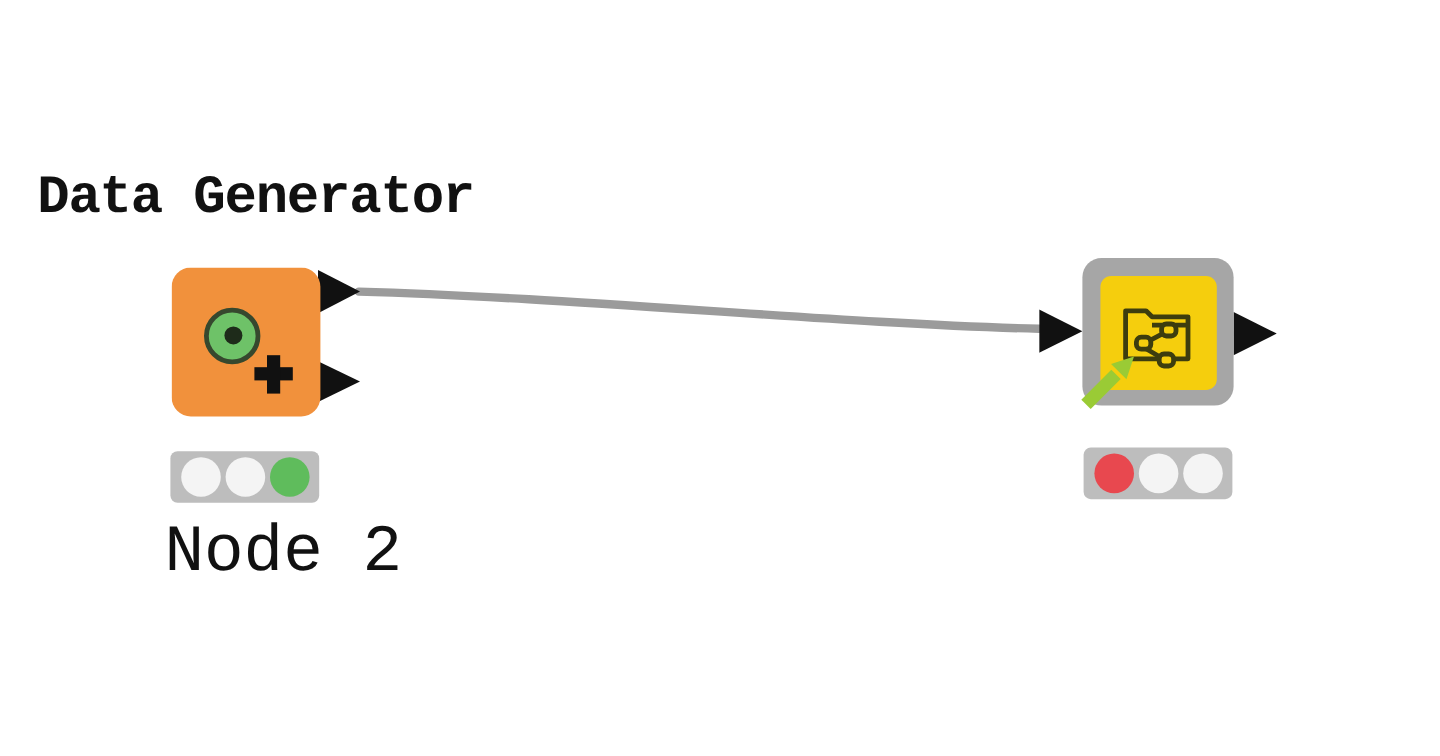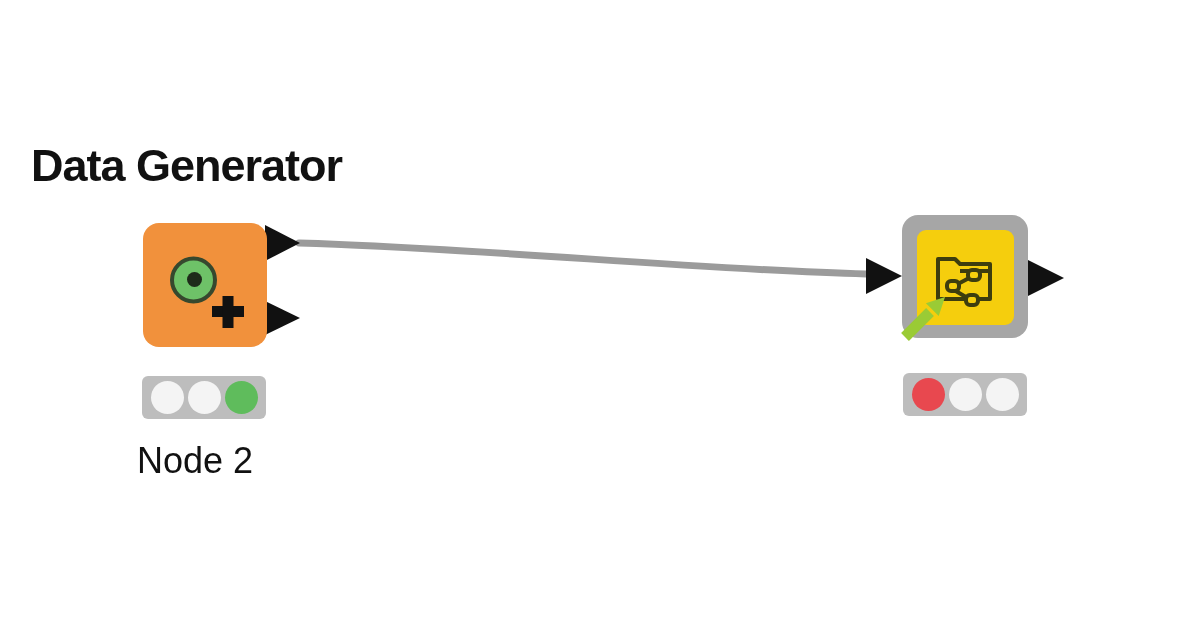--- a/index.html
+++ b/index.html
@@ -1,36 +1,36 @@
 <!DOCTYPE html>
 <html style="--canvas-white: #ffffff; --title-black: #111111; --node-orange: #f1913c; --node-yellow: #f5ce0d; --node-border-gray: #a6a6a6; --port-black: #111111; --wire-gray: #9b9b9b; --traffic-bg: #bdbdbd; --light-off: #f4f4f4; --light-green: #5fbc5c; --light-red: #e8484f; --icon-green: #6ec268; --icon-ring: #36482e; --icon-dot: #1e2b1a; --icon-dark: #3d3d0e; --arrow-lime: #9acb35;"><head>
 <meta charset="utf-8">
 <style>
   html,body{margin:0;padding:0;background:#fff;}
   .canvas{
     position:relative;
     width:1200px;height:630px;
     background:var(--canvas-white,#ffffff);
     overflow:hidden;
-    font-family:Liberation Sans, sans-serif;
+    font-family:Liberation Mono, monospace;
   }
   .node-title{
     position:absolute;
     font-size:45px;
     font-weight:bold;
     letter-spacing:-1px;
     line-height:45px;
     color:var(--title-black,#111);
     white-space:nowrap;
   }
   .dg-title{left:31px;top:143px;}
   .cne-title{left:731px;top:138px;}
   .node-label{
     position:absolute;
-    font-size:36px;
+    font-size:55px;
     font-weight:normal;
     line-height:45px;
     color:var(--title-black,#111);
     white-space:nowrap;
   }
   .dg-label{left:137px;top:438px;}
   .wire-svg{position:absolute;left:0;top:0;width:1200px;height:630px;}
   .wire{
     fill:none;
     stroke:var(--wire-gray,#9b9b9b);

